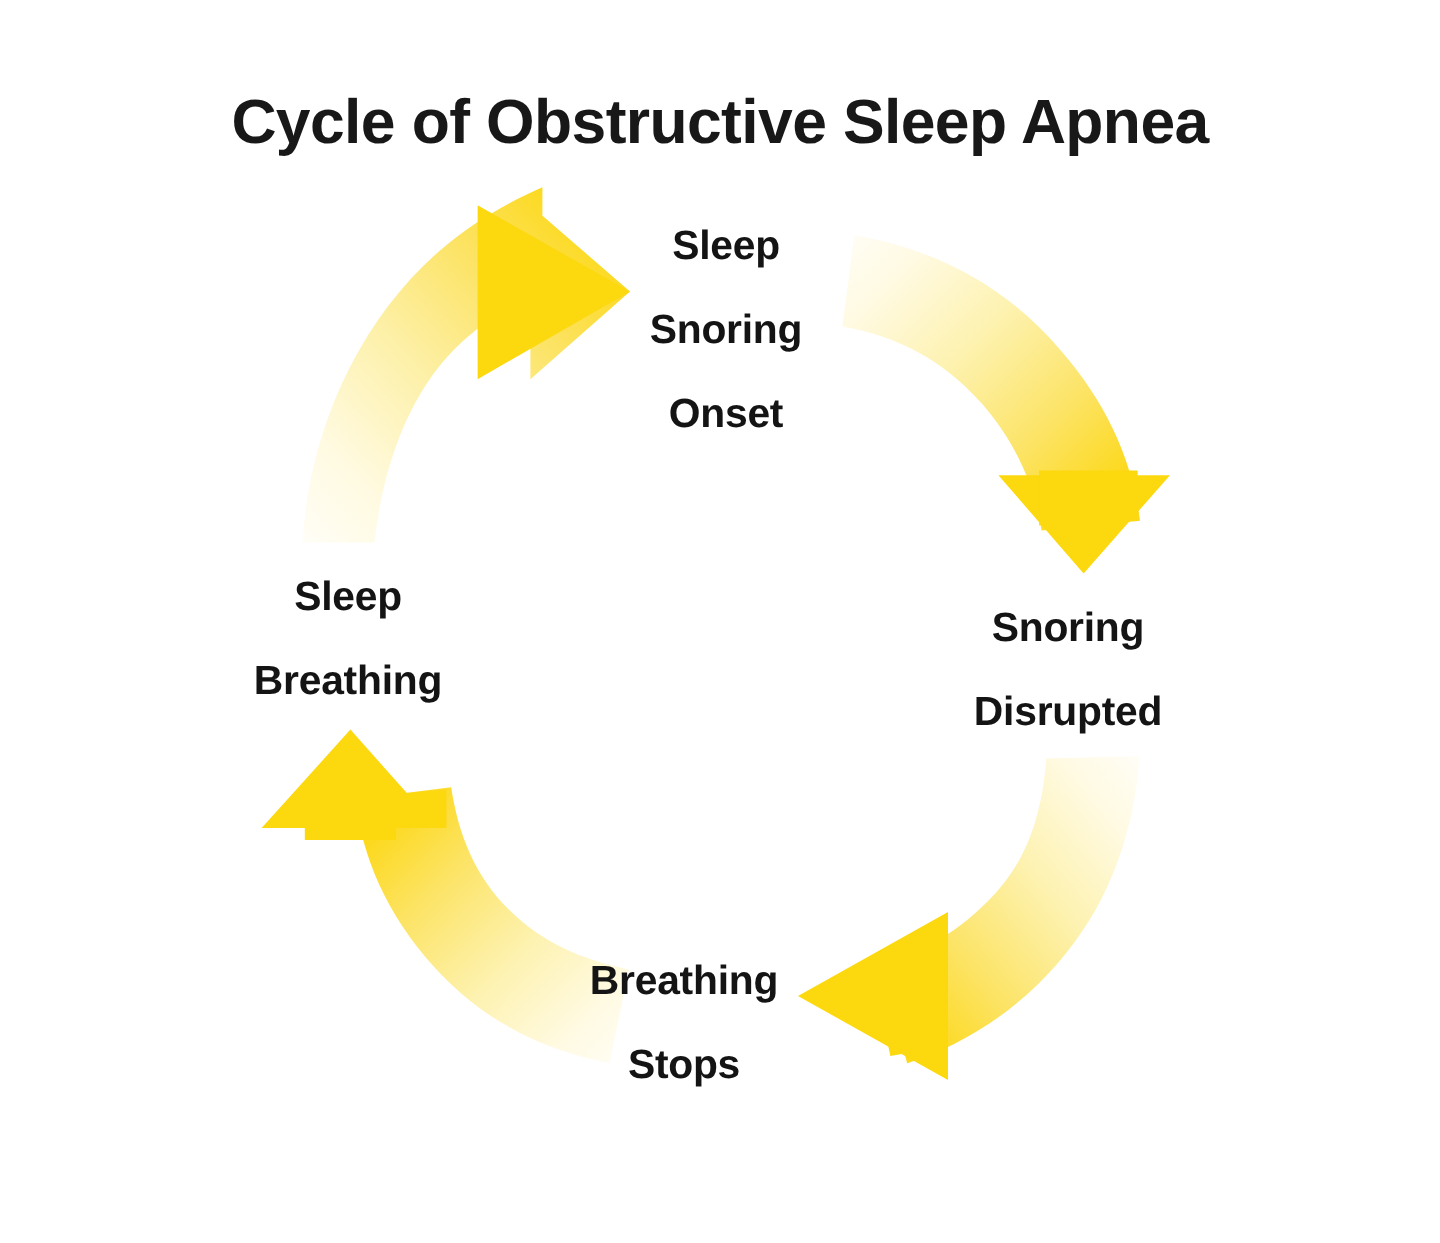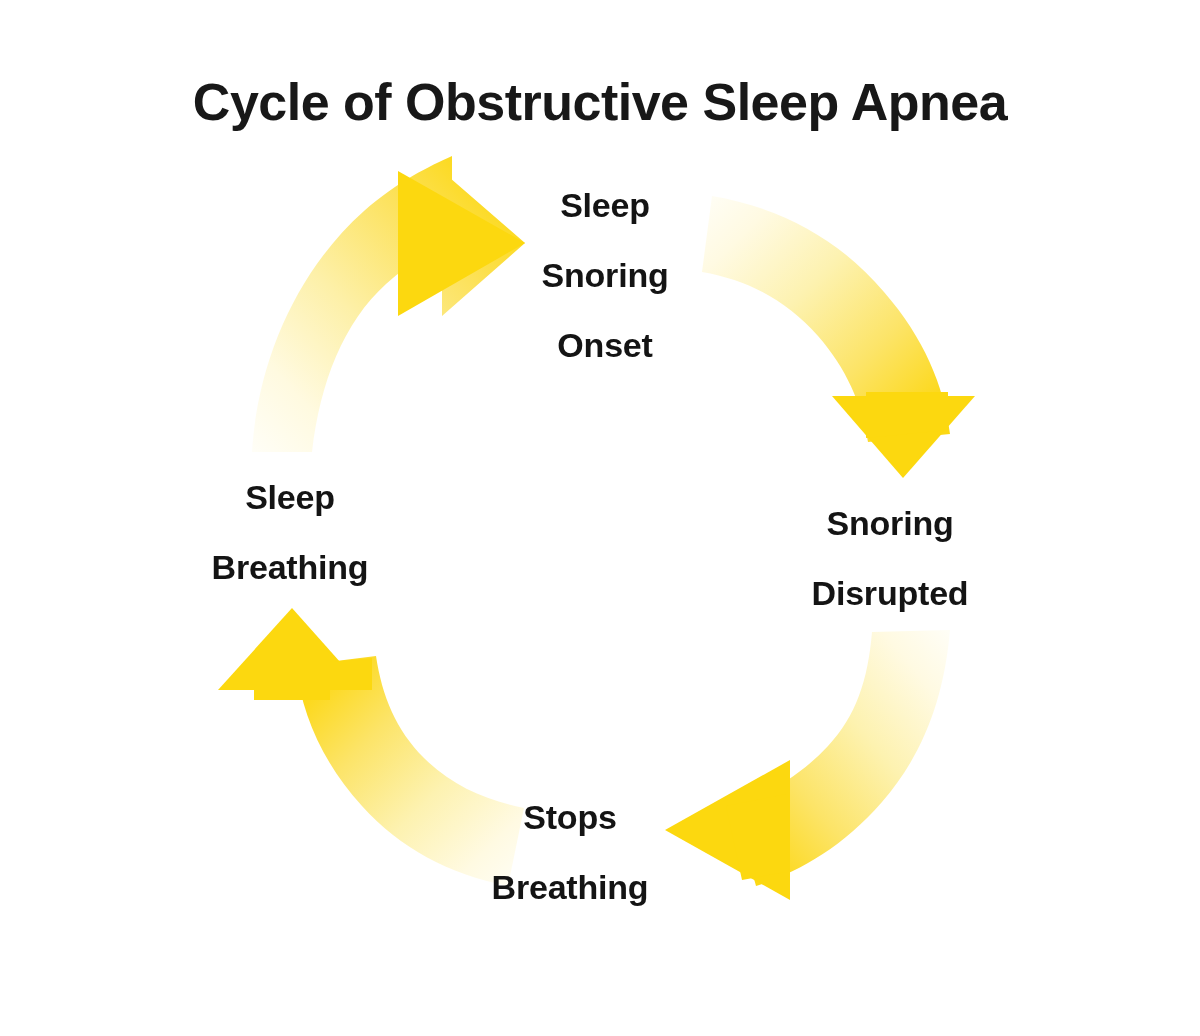--- a/index.html
+++ b/index.html
@@ -260,22 +260,22 @@
       <span class="line">Snoring</span>
       <span class="line">Onset</span>
     </div>
 
     <div id="label-airway-collapses" class="node-label">
       <span class="line">Snoring</span>
       <span class="line">Disrupted</span>
     </div>
 
     <div id="label-breathing-stops" class="node-label">
+      <span class="line">Breathing</span>
       <span class="line">Stops</span>
-      <span class="line">Breathing</span>
     </div>
 
     <div id="label-sleep-disrupted" class="node-label">
       <span class="line">Sleep</span>
       <span class="line">Breathing</span>
     </div>
   </div>
 </div>
 
 </body></html>

